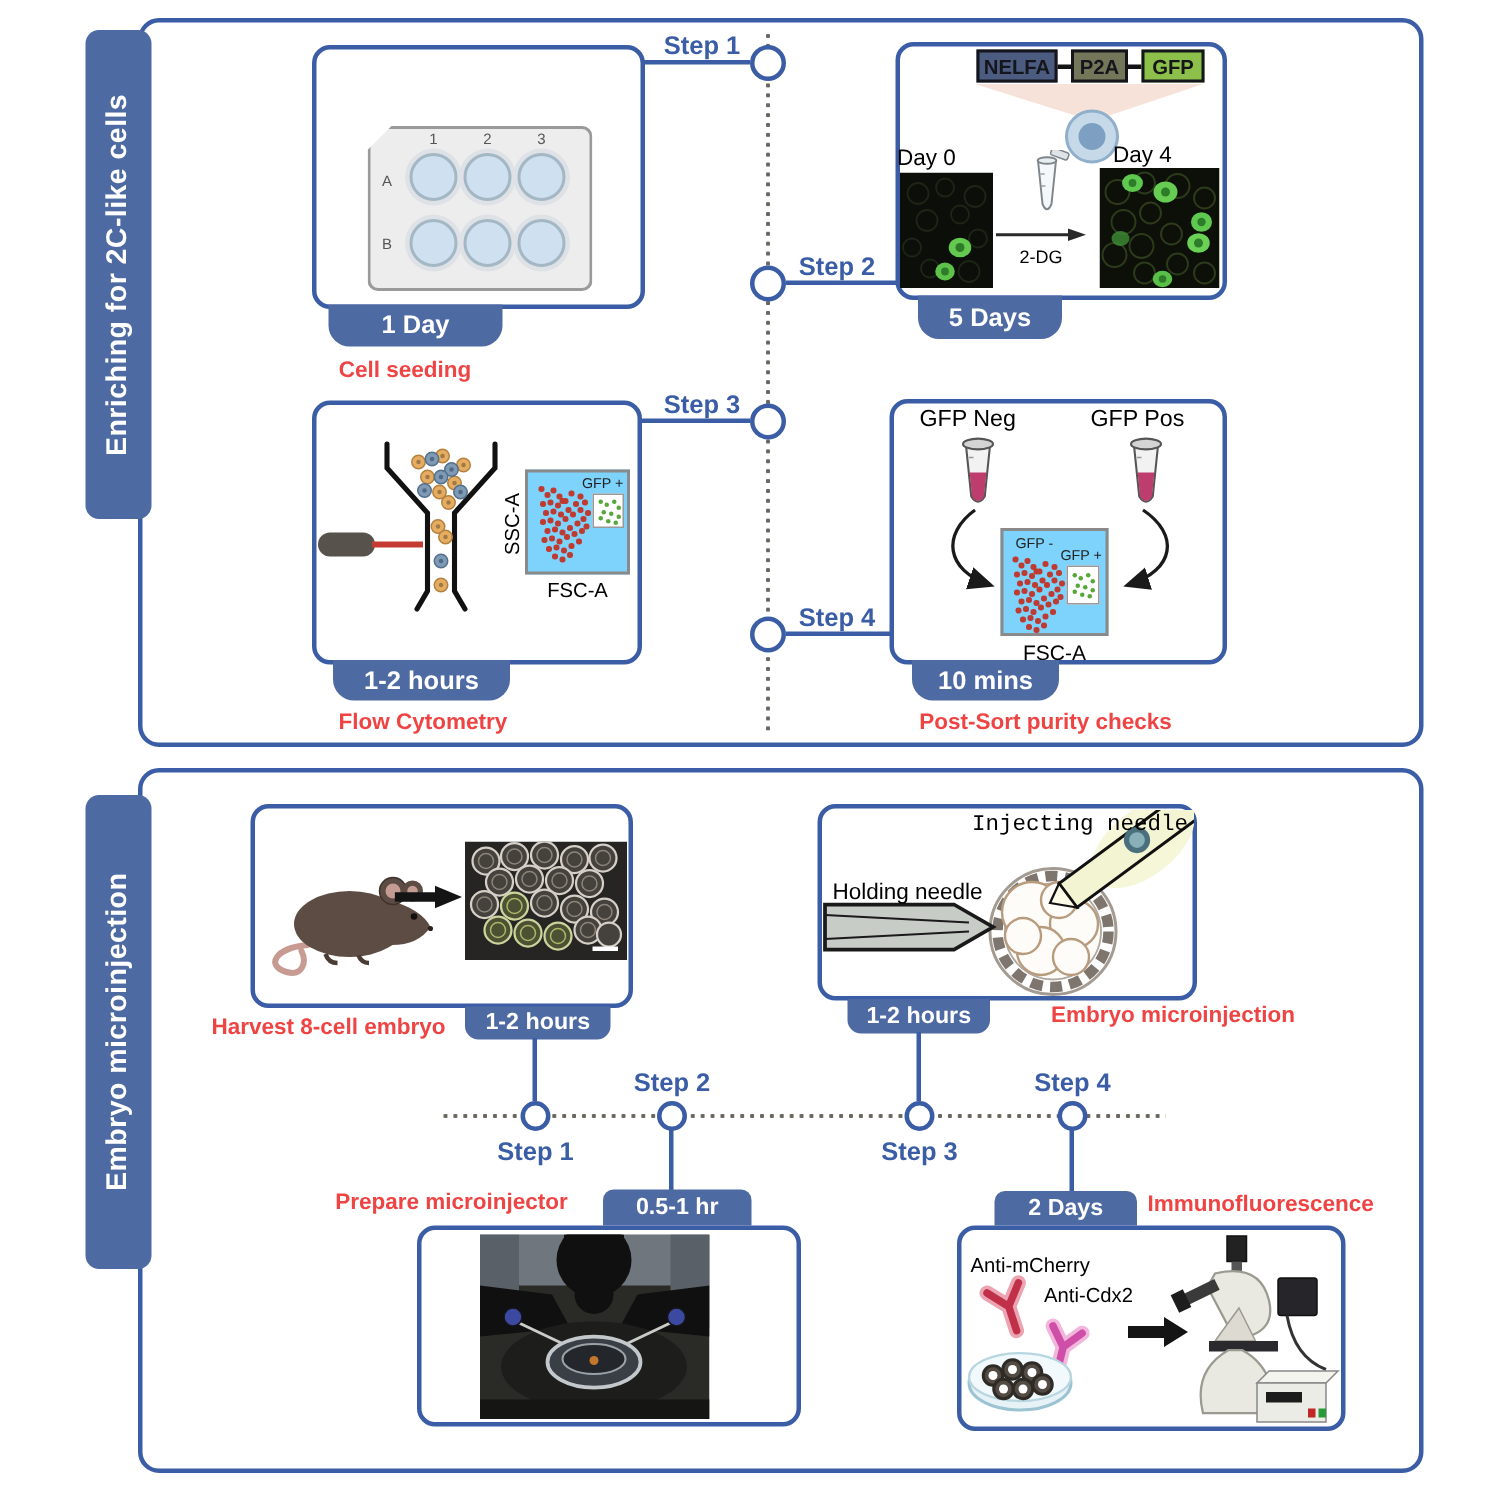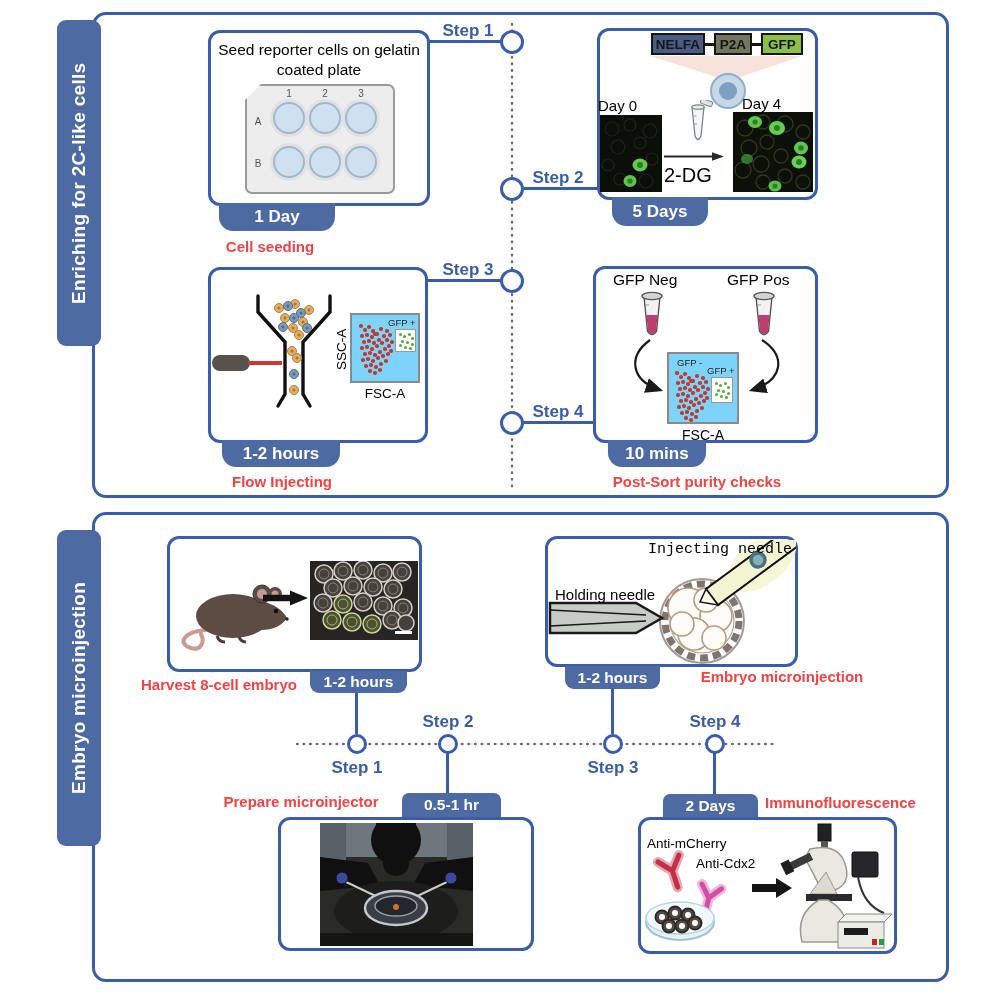--- a/index.html
+++ b/index.html
@@ -56,21 +56,20 @@
   <div class="a nd" style="left:500px;top:177px;width:24px;height:24px;"></div>
   <div class="a nd" style="left:500px;top:269px;width:24px;height:24px;"></div>
   <div class="a nd" style="left:500px;top:411px;width:24px;height:24px;"></div>
 
   <div class="a stp" style="left:438px;top:21px;width:60px;">Step 1</div>
   <div class="a stp" style="left:527px;top:168px;width:62px;">Step 2</div>
   <div class="a stp" style="left:438px;top:260px;width:60px;">Step 3</div>
   <div class="a stp" style="left:527px;top:402px;width:62px;">Step 4</div>
 
   <div class="a bx" style="left:208px;top:30px;width:222px;height:176px;"></div>
-  <div class="a" style="left:218px;top:40px;width:202px;font-size:15.5px;text-align:center;line-height:1.3;">Seed reporter cells on gelatin coated plate</div>
   <div class="a plate" style="left:245px;top:84px;width:150px;height:110px;"></div>
   <div class="a pl-lab" style="left:282px;top:88px;width:14px;">1</div>
   <div class="a pl-lab" style="left:318px;top:88px;width:14px;">2</div>
   <div class="a pl-lab" style="left:354px;top:88px;width:14px;">3</div>
   <div class="a pl-lab" style="left:252px;top:116px;width:12px;">A</div>
   <div class="a pl-lab" style="left:252px;top:158px;width:12px;">B</div>
   <div class="a well" style="left:273px;top:102px;"></div>
   <div class="a well" style="left:309px;top:102px;"></div>
   <div class="a well" style="left:345px;top:102px;"></div>
   <div class="a well" style="left:273px;top:146px;"></div>
@@ -147,21 +146,21 @@
       <path d="M6 7 L9 36 Q12 43 15 36 L18 7" fill="#f4f8fa" stroke="#7e868c" stroke-width="1.3"></path>
       <ellipse cx="12" cy="7" rx="6.2" ry="2.2" fill="#e8edef" stroke="#7e868c" stroke-width="1.3"></ellipse>
       <line x1="7.5" y1="16" x2="10.5" y2="16" stroke="#9aa2a8"></line>
         <line x1="8" y1="24" x2="11" y2="24" stroke="#9aa2a8"></line>
       <g transform="rotate(20 20 4)">
           <rect x="14" y="0" width="12" height="5" rx="1.5" fill="#dde3e6" stroke="#7e868c"></rect>
         </g>
     </svg>
   </div>
   <div class="a larrow" style="left:664px;top:150px;width:60px;height:13px;"></div>
-  <div class="a" style="left:664px;top:164px;width:60px;font-size:20px;">2-DG</div>
+  <div class="a" style="left:664px;top:164px;width:60px;font-size:12px;text-align:center;">2-DG</div>
   <div class="a bg bgdown" style="left:612px;top:197px;width:96px;height:29px;font-size:17px;line-height:29px;">5 Days</div>
 
   <div class="a bx" style="left:208px;top:267px;width:220px;height:176px;"></div>
   <div class="a" style="left:255px;top:293px;width:78px;height:120px;">
     <svg width="78" height="120" viewBox="0 0 78 118">
       <g fill="none" stroke="#111" stroke-width="3.4" stroke-linecap="round">
         <path d="M3 2 V18 L30 48 V100 L23 112"></path>
         <path d="M75 2 V18 L48 48 V100 L55 112"></path>
       </g>
       <g stroke="#b5813d" stroke-width="1">
@@ -211,21 +210,21 @@
   <div class="a axy" style="left:334px;top:318px;height:62px;">SSC-A</div>
   <div class="a plot" style="left:350px;top:313px;width:70px;height:70px;">
     <div class="a reddots" style="left:7px;top:9px;"></div>
     <div class="a glab" style="left:36px;top:2px;">GFP +</div>
     <div class="a gate" style="left:43px;top:14px;width:21px;height:23px;">
       <div class="a grndots" style="left:3px;top:3px;"></div>
     </div>
   </div>
   <div class="a axx" style="left:352px;top:386px;width:66px;">FSC-A</div>
   <div class="a bg bgdown" style="left:222px;top:440px;width:118px;height:27px;font-size:17px;line-height:27px;">1-2 hours</div>
-  <div class="a cp" style="left:211px;top:473px;width:142px;">Flow Injecting</div>
+  <div class="a cp" style="left:211px;top:473px;width:142px;">Flow Cytometry</div>
 
   <div class="a bx" style="left:593px;top:266px;width:225px;height:177px;"></div>
   <div class="a sl" style="left:613px;top:271px;width:78px;font-size:15.5px;">GFP Neg</div>
   <div class="a sl" style="left:727px;top:271px;width:78px;font-size:15.5px;">GFP Pos</div>
   <div class="a" style="left:641px;top:290px;width:22px;height:50px;">
     <svg width="22" height="50" viewBox="0 0 22 50">
       <path d="M3 7 L6.5 41 Q11 48 15.5 41 L19 7" fill="#f2f2f2" stroke="#555" stroke-width="1.4"></path>
       <path d="M5.4 25 L7 41 Q11 47 15 41 L16.6 25 Z" fill="#bd3d6e"></path>
       <ellipse cx="11" cy="6" rx="10" ry="3.6" fill="#d4d4d4" stroke="#555" stroke-width="1.4"></ellipse>
       <line x1="5" y1="15" x2="8" y2="15" stroke="#999"></line>

